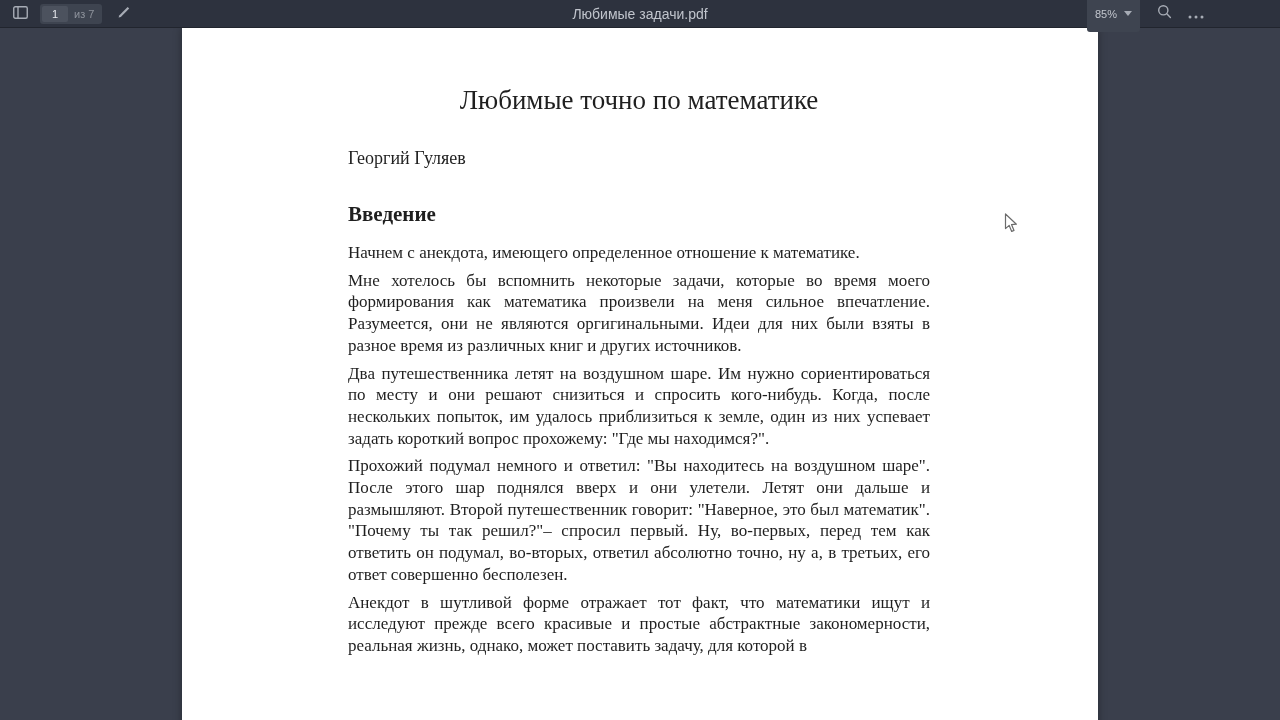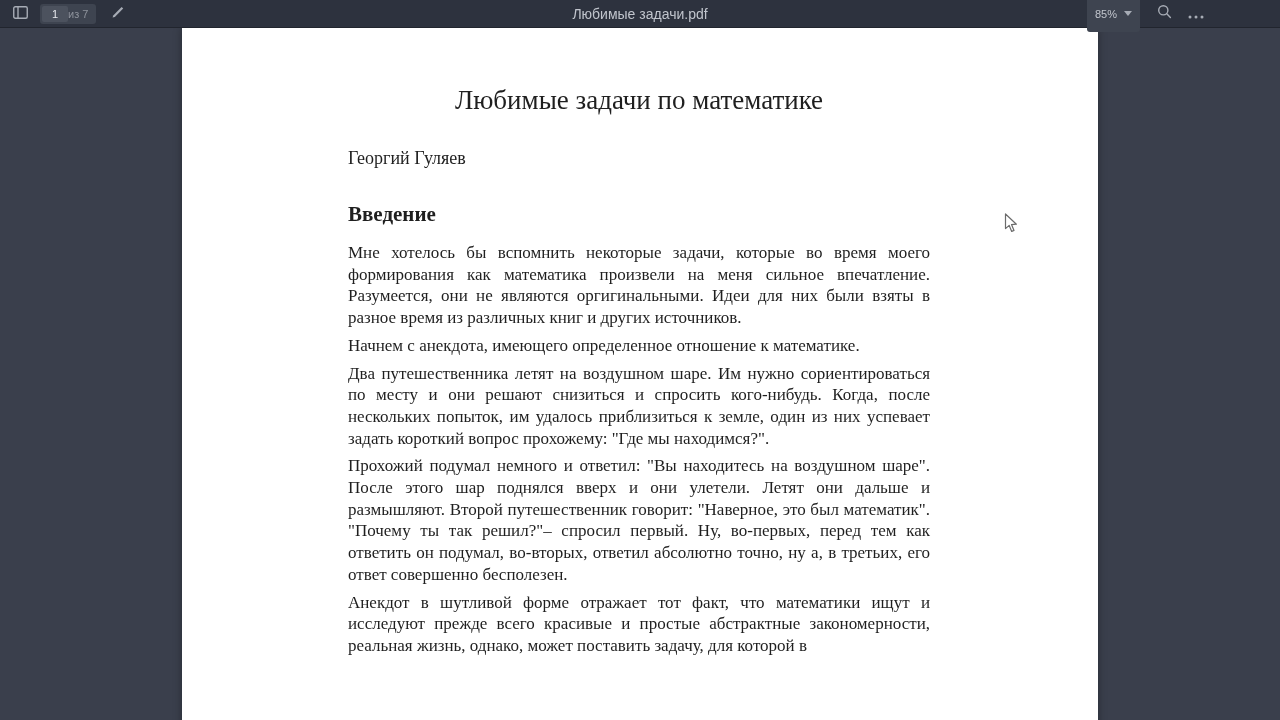--- a/index.html
+++ b/index.html
@@ -45,20 +45,21 @@
     border: none; border-radius: 2px;
     color: #e8eaee;
     font-size: 11px;
     text-align: center;
     font-family: "Liberation Sans", sans-serif;
     outline: none;
   }
   .page-count {
     color: #8e939c;
     font-size: 11px;
+    margin-left: 6px;
     white-space: nowrap;
   }
   .pencil-btn { margin-left: 10px; }
 
   .toolbar-title {
     position: absolute; left: 0; right: 0;
     text-align: center;
     color: #c1c5cd;
     font-size: 14px;
     pointer-events: none;
@@ -193,26 +194,26 @@
           <circle cx="8" cy="2" r="1.5" fill="#a7acb5"></circle>
           <circle cx="14" cy="2" r="1.5" fill="#a7acb5"></circle>
         </svg>
       </span>
     </div>
   </div>
 </div>
 
 <div class="canvas">
   <div class="page">
-    <h1 class="doc-title">Любимые задачи по математике</h1>
+    <h1 class="doc-title">Любимые точно по математике</h1>
     <div class="doc-author">Георгий Гуляев</div>
     <h2 class="section-heading">Введение</h2>
     <div class="doc-body">
+      <p>Начнем с анекдота, имеющего определенное отношение к математике.</p>
       <p>Мне хотелось бы вспомнить некоторые задачи, которые во время моего формирования как математика произвели на меня сильное впечатление. Разумеется, они не являются оргигинальными. Идеи для них были взяты в разное время из различных книг и других источников.</p>
-      <p>Начнем с анекдота, имеющего определенное отношение к математике.</p>
       <p>Два путешественника летят на воздушном шаре. Им нужно сориентироваться по месту и они решают снизиться и спросить кого-нибудь. Когда, после нескольких попыток, им удалось приблизиться к земле, один из них успевает задать короткий вопрос прохожему: "Где мы находимся?".</p>
       <p>Прохожий подумал немного и ответил: "Вы находитесь на воздушном шаре". После этого шар поднялся вверх и они улетели. Летят они дальше и размышляют. Второй путешественник говорит: "Наверное, это был математик". "Почему ты так решил?"– спросил первый. Ну, во-первых, перед тем как ответить он подумал, во-вторых, ответил абсолютно точно, ну а, в третьих, его ответ совершенно бесполезен.</p>
       <p>Анекдот в шутливой форме отражает тот факт, что математики ищут и исследуют прежде всего красивые и простые абстрактные закономерности, реальная жизнь, однако, может поставить задачу, для которой в</p>
     </div>
   </div>
 </div>
 
 <div class="mouse-cursor">
   <svg width="16" height="21" viewBox="0 0 16 21">
     <polygon points="1.5,1 1.5,15.6 5.2,12.4 7.7,18.4 10,17.4 7.5,11.6 12.4,11.2" fill="#ffffff" stroke="#6b6b6b" stroke-width="1.2" stroke-linejoin="round"></polygon>

